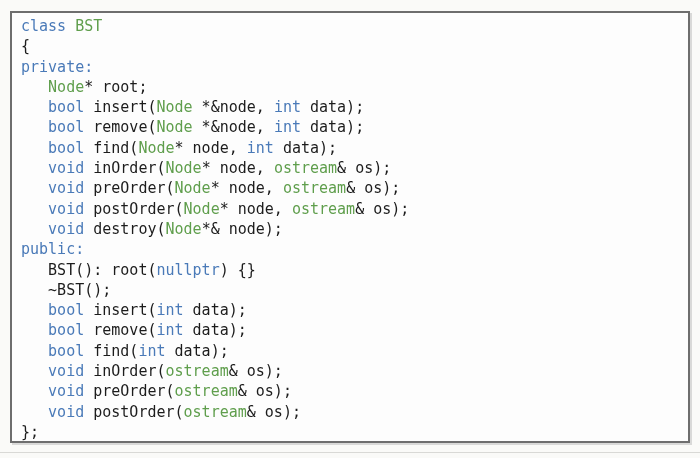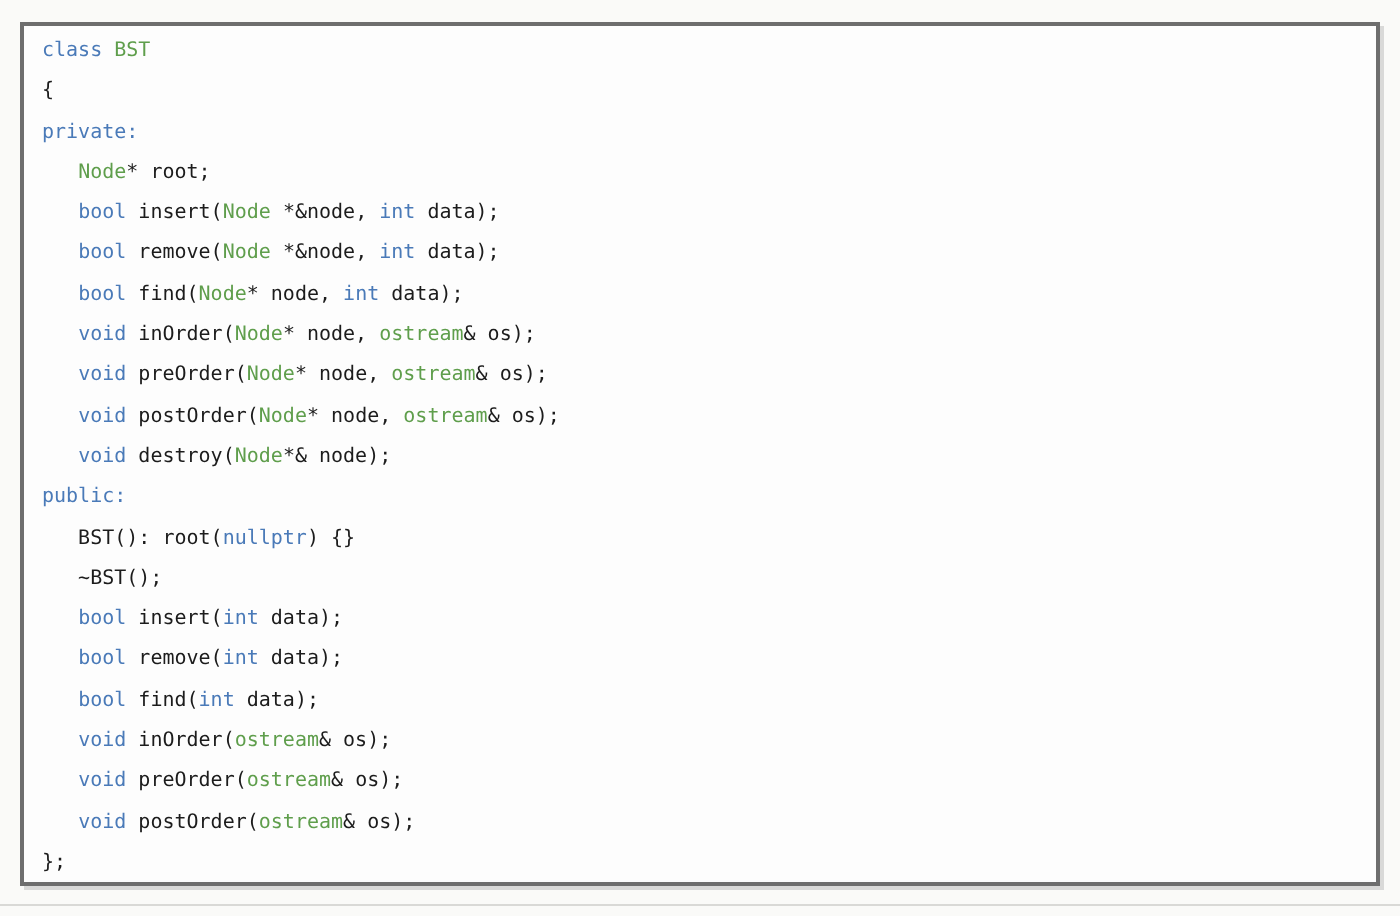--- a/index.html
+++ b/index.html
@@ -17,21 +17,21 @@
     top: 11px;
     width: 680px;
     height: 432px;
     background: var(--box-bg, #fdfdfd);
     border: 2px solid var(--border-c, #6e6e6e);
     box-shadow: 2px 2px 0 rgba(120,120,118,0.25);
     padding: 3px 6px 2px 9px;
     overflow: hidden;
   }
   .code {
-    font-size: 10px;
+    font-size: 15px;
     line-height: 20.3px;
     white-space: pre;
     color: var(--pl, #1c1c1c);
   }
   .line { white-space: pre; }
   .k { color: var(--kw, #4a7ab8); }  
   .t { color: var(--ty, #5f9e4c); }  
   .p { color: var(--pl, #1c1c1c); }  
   .page-rule {
     position: absolute;

